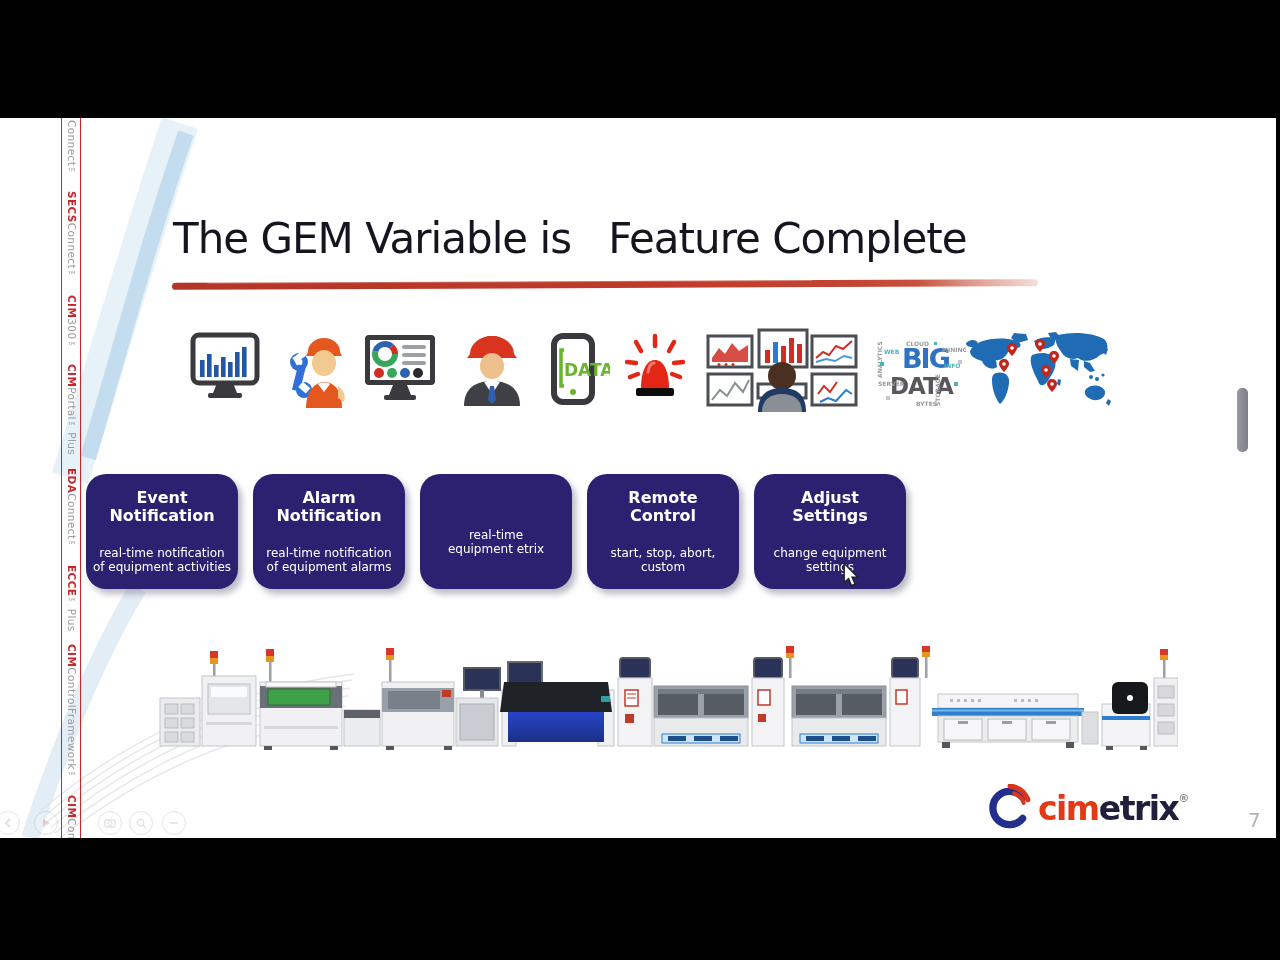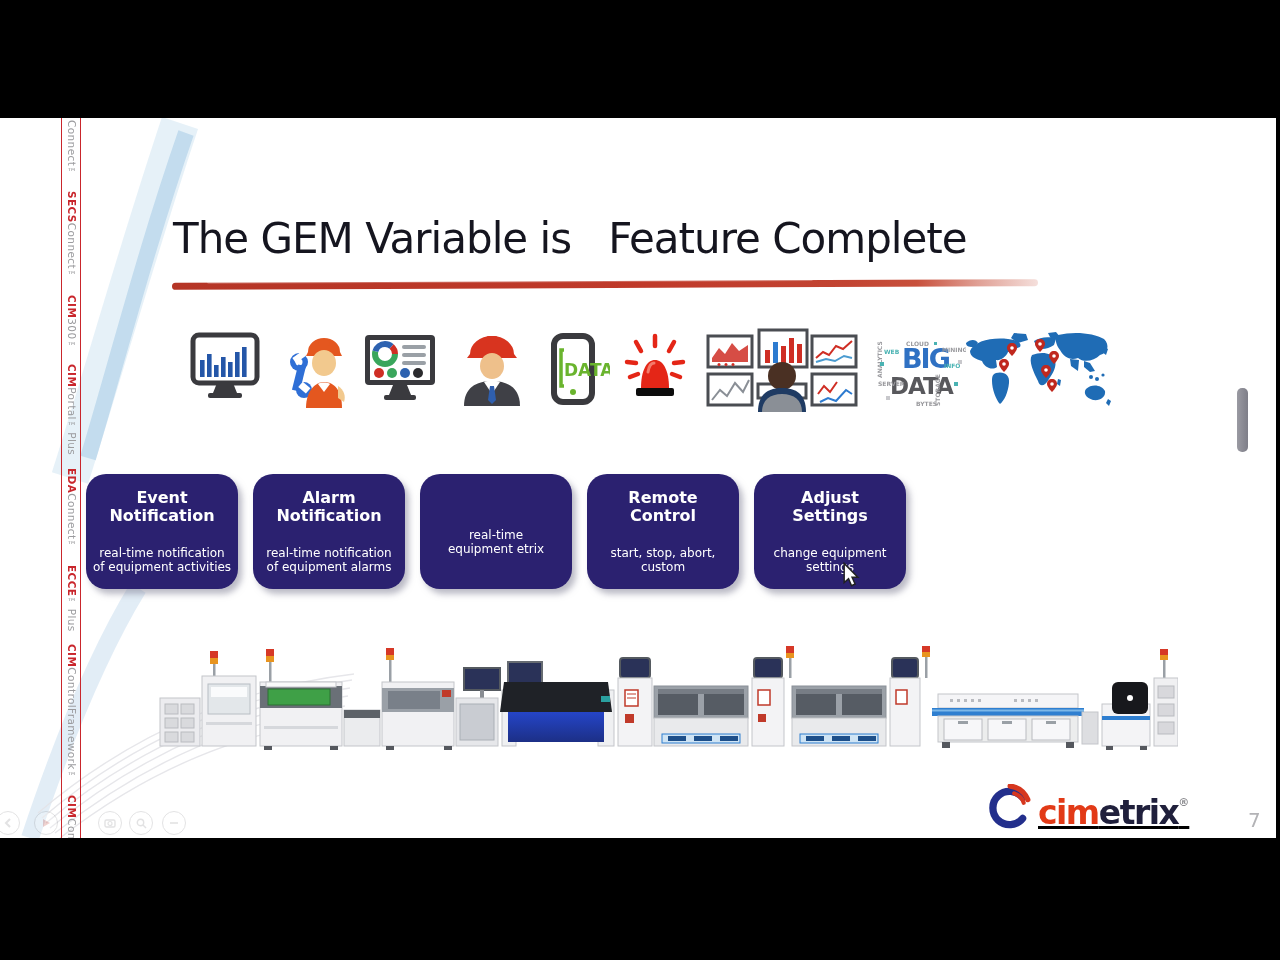--- a/index.html
+++ b/index.html
@@ -41,21 +41,21 @@
   .feature{flex:0 0 152px;height:115px;background:#2b2170;border-radius:20px;
            box-shadow:4px 5px 6px rgba(130,130,150,.55);color:#fff;text-align:center;
            display:flex;flex-direction:column;justify-content:center;padding:4px 6px;}
   .f-title{font-weight:bold;font-size:16px;line-height:1.14;white-space:pre-line;}
   .f-sub{font-size:12px;line-height:1.18;margin-top:21px;white-space:pre-line;}
 
   
   .smt{position:absolute;left:158px;top:528px;z-index:2;}
 
   
-  .logo{position:absolute;left:984px;top:666px;display:flex;align-items:flex-end;z-index:2;text-decoration:underline;}
+  .logo{position:absolute;left:984px;top:666px;display:flex;align-items:center;z-index:2;}
   .logo-text{font-weight:bold;font-size:33px;letter-spacing:-1.5px;margin-left:6px;}
   .logo-text .cim{color:#e23a17;}
   .logo-text .etrix{color:#20203c;}
   .logo-text .reg{font-size:11px;color:#8a8a8e;vertical-align:18px;letter-spacing:0;}
 
   .pagenum{position:absolute;left:1248px;top:690px;font-size:20px;color:#b3b3b6;z-index:2;}
 
   
   .ghosts{position:absolute;left:-4px;top:693px;height:26px;z-index:4;opacity:.22;}
   .gbtn{position:absolute;width:24px;height:24px;border:1.5px solid #808084;border-radius:50%;

